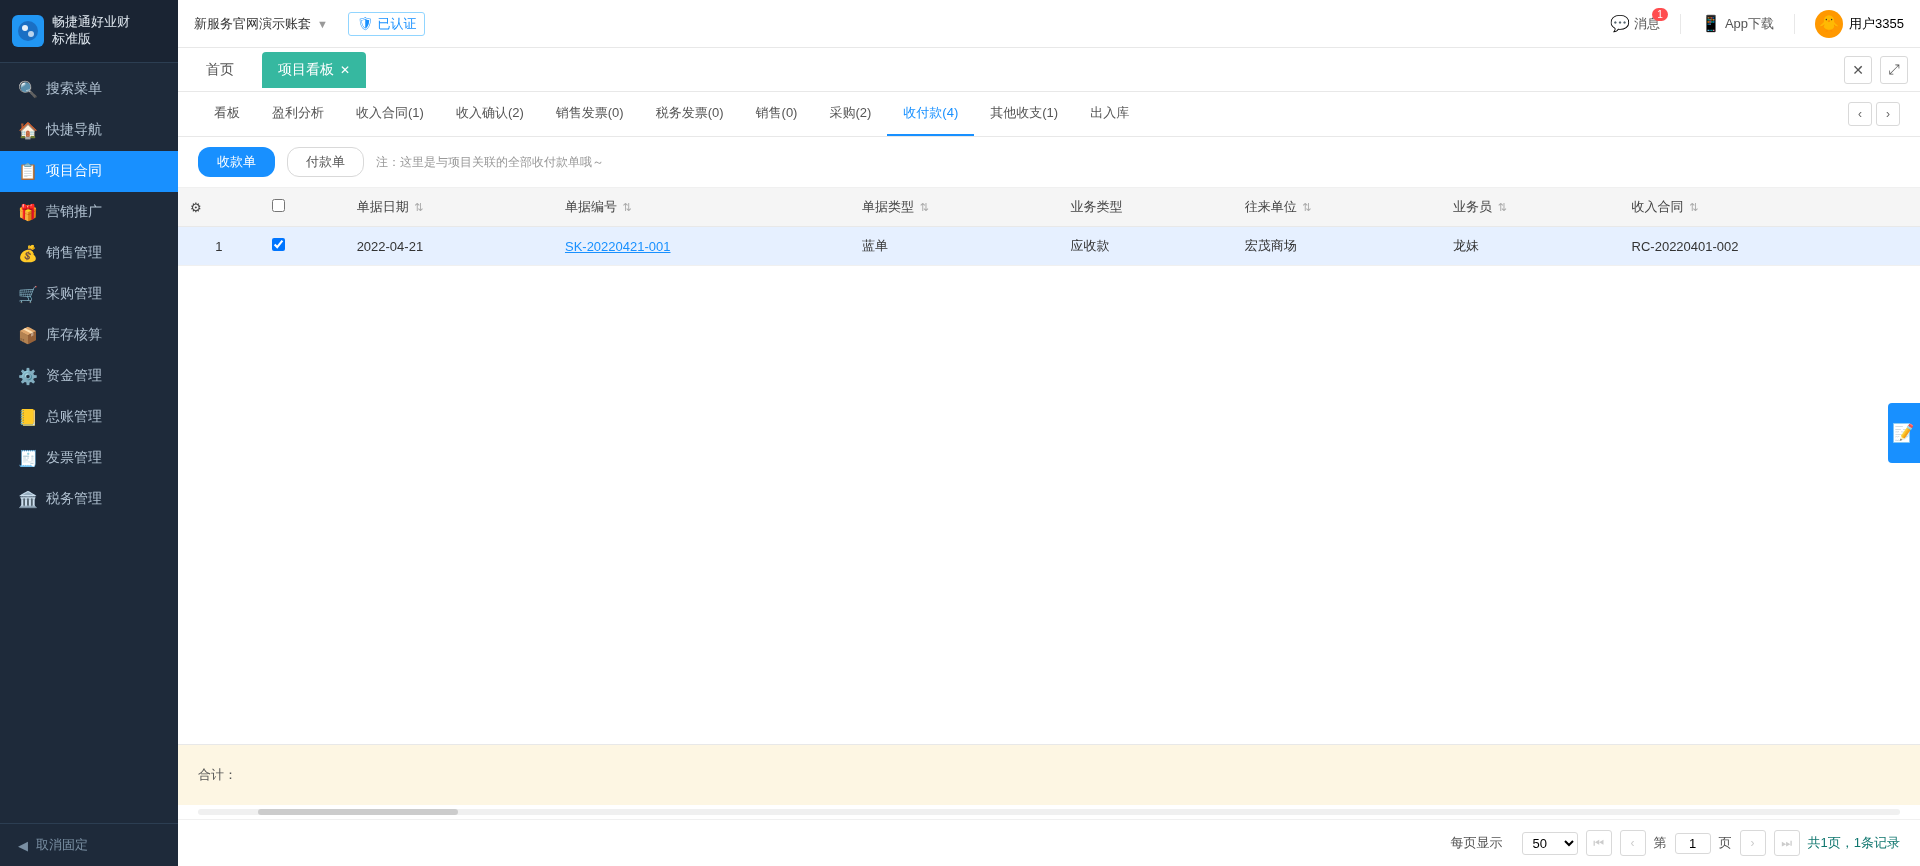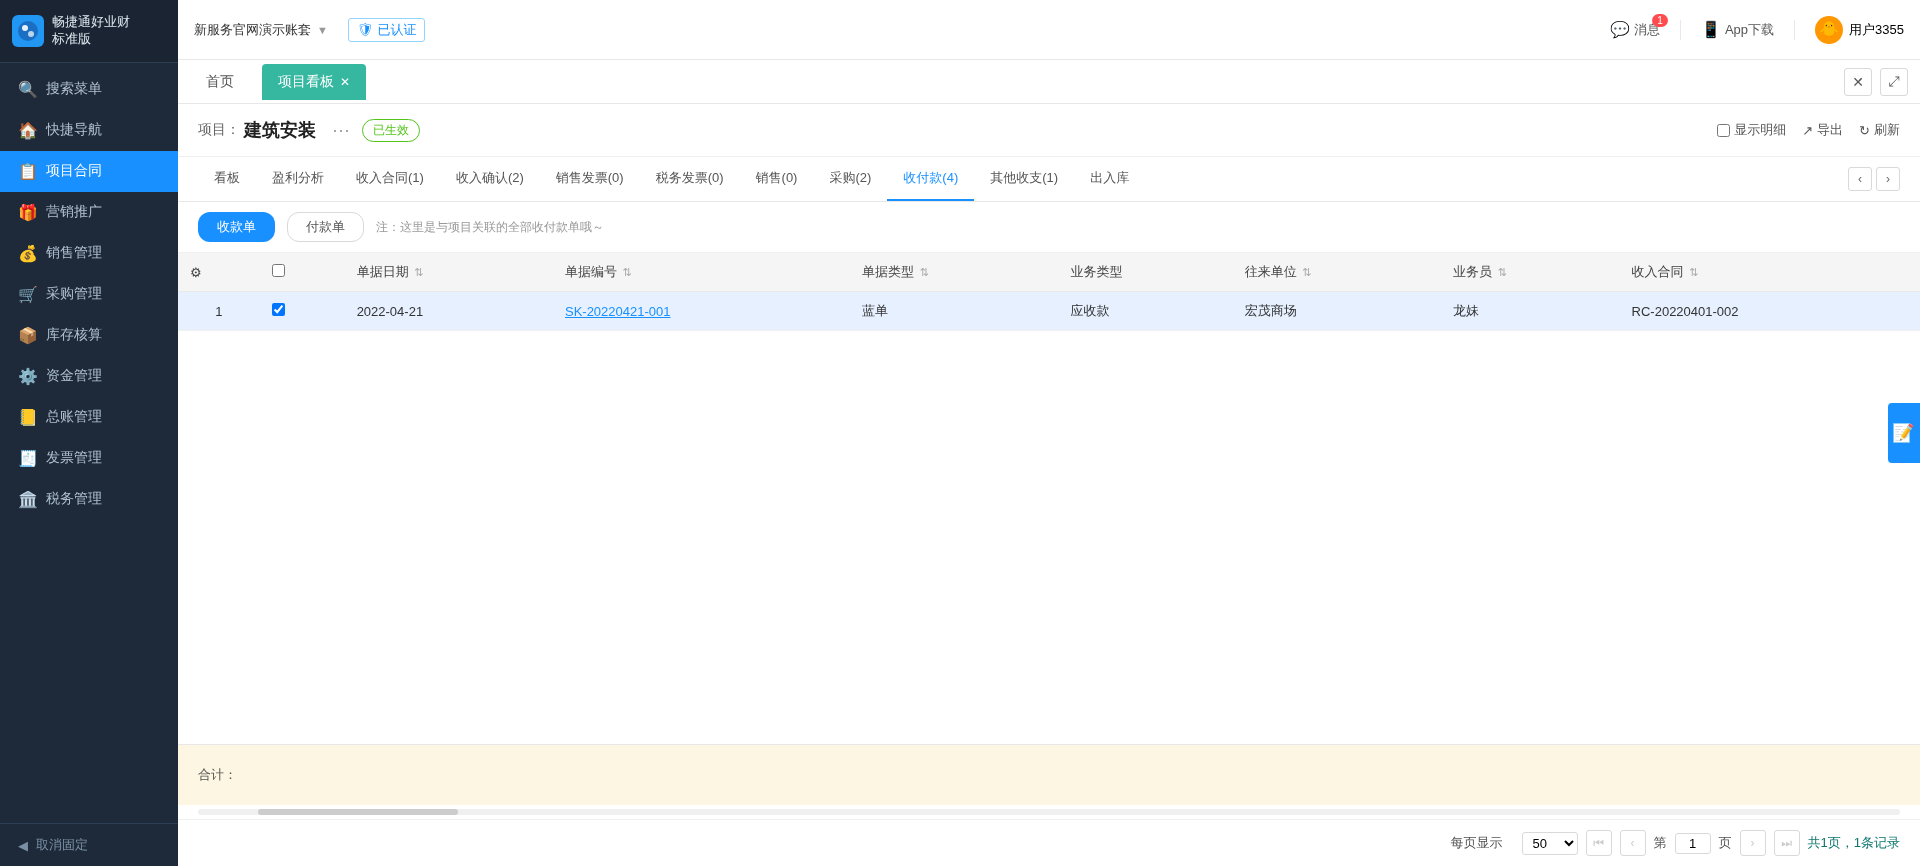--- a/index.html
+++ b/index.html
@@ -64,21 +64,21 @@
       flex: 1;
       display: flex;
       flex-direction: column;
       background: #f0f2f5;
       overflow: hidden;
     }
 
     
     .topbar {
       background: white;
-      height: 60px;
+      height: 48px;
       display: flex;
       align-items: center;
       padding: 0 16px;
       border-bottom: 1px solid #e8e8e8;
       flex-shrink: 0;
     }
     .topbar-left {
       display: flex; align-items: center;
       flex: 1;
     }
@@ -527,40 +527,20 @@
       <span class="tab-close">✕</span>
     </div>
     <div class="tabbar-controls">
       <div class="tabbar-ctrl-btn">✕</div>
       <div class="tabbar-ctrl-btn">⤢</div>
     </div>
   </div>
 
   <div class="content">
 
-    <div class="project-header">
-      <span style="font-size:14px;color:#666;margin-right:4px;">项目：</span>
-      <span class="project-title">建筑安装</span>
-      <span class="project-more">···</span>
-      <span class="status-badge">已生效</span>
-      <div class="project-actions">
-        <label class="checkbox-detail">
-          <input type="checkbox" style="">
-          <span>显示明细</span>
-        </label>
-        <div class="project-action-btn">
-          <span>↗</span>
-          <span>导出</span>
-        </div>
-        <div class="project-action-btn">
-          <span>↻</span>
-          <span>刷新</span>
-        </div>
-      </div>
-    </div>
 
     <div class="sub-nav">
       <div class="sub-nav-item">
         <span>看板</span>
       </div>
       <div class="sub-nav-item">
         <span>盈利分析</span>
       </div>
       <div class="sub-nav-item">
         <span>收入合同(1)</span>

